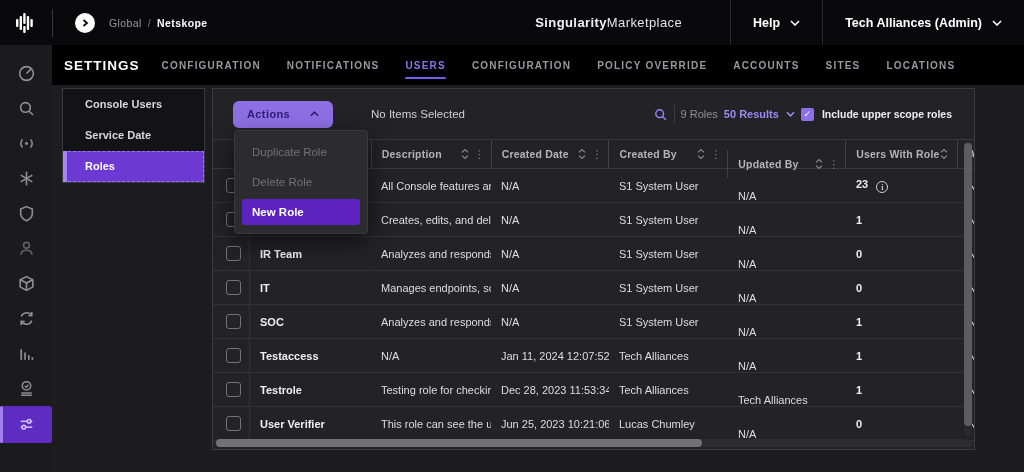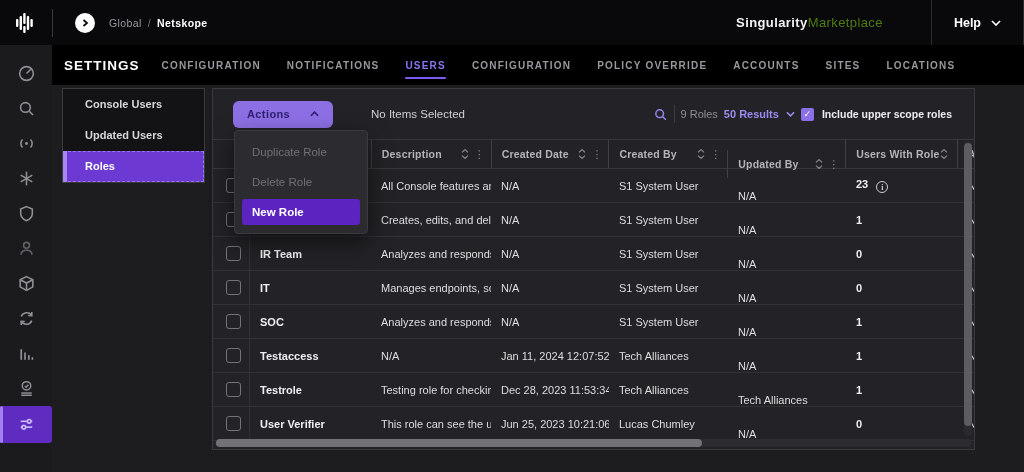--- a/index.html
+++ b/index.html
@@ -16,21 +16,21 @@
   .tb-div-full { width:1px; height:45px; background:#2b2b2f; }
   .circle-btn { width:20px; height:20px; border-radius:50%; background:#fff; color:#0a0a0a;
                 display:flex; align-items:center; justify-content:center; margin-left:22px; cursor:pointer; }
   .breadcrumb { display:flex; gap:6px; margin-left:14px; font-size:10.5px; letter-spacing:.4px; }
   .bc-scope { color:#9a9aa0; }
   .bc-sep { color:#77777d; }
   .bc-site { color:#fff; font-weight:700; }
   .tb-right { margin-left:auto; display:flex; align-items:center; height:45px; }
   .brand { font-size:13px; letter-spacing:.4px; margin-right:48px; }
   .brand b { color:#f2f2f4; font-weight:700; }
-  .brand span { color:#4d7c0f; font-weight:400; }
+  .brand span { color:#e5e5e5; font-weight:400; }
   .tb-item { display:flex; align-items:center; gap:10px; padding:0 22px; height:45px; cursor:pointer;
              font-size:12.5px; font-weight:700; color:#fff; }
   
   .rail { position:absolute; left:0; top:45px; width:52px; height:427px; background:#1b1b1e;
           display:flex; flex-direction:column; align-items:center; padding-top:11px; z-index:10; }
   .rail-ic { width:52px; height:35px; display:flex; align-items:center; justify-content:center; cursor:pointer; }
   .rail-ic svg { stroke:#8f8f95; }
   .rail-ic.dim svg { stroke:#606066; }
   .rail-ic.active { background:#5e2cc0; height:37px; border-radius:3px; position:relative; }
   .rail-ic.active svg { stroke:#cdbcff; }
@@ -135,20 +135,26 @@
     <div class="tb-right">
       <div class="brand"><b>Singularity</b><span>Marketplace</span></div>
       <div class="tb-div-full"></div>
       <div class="tb-item">
         <span>Help</span>
         <svg width="10" height="6" viewBox="0 0 10 6" fill="none" stroke="#fff" stroke-width="1.6">
             <polyline points="1,1 5,5 9,1"></polyline>
           </svg>
       </div>
       <div class="tb-div-full"></div>
+      <div class="tb-item">
+        <span>Tech Alliances (Admin)</span>
+        <svg width="10" height="6" viewBox="0 0 10 6" fill="none" stroke="#fff" stroke-width="1.6">
+            <polyline points="1,1 5,5 9,1"></polyline>
+          </svg>
+      </div>
     </div>
   </div>
 
   <div class="rail">
     <div class="rail-ic">
       <svg width="19" height="19" viewBox="0 0 18 18" fill="none" stroke-width="1.5">
           <circle cx="9" cy="9" r="6.5"></circle>
           <line x1="9" y1="9" x2="14" y2="4"></line>
         </svg>
     </div>
@@ -231,21 +237,21 @@
     <span class="tab active">USERS</span>
     <span class="tab">CONFIGURATION</span>
     <span class="tab">POLICY OVERRIDE</span>
     <span class="tab">ACCOUNTS</span>
     <span class="tab">SITES</span>
     <span class="tab">LOCATIONS</span>
   </div>
 
   <div class="subnav">
     <div class="sn-item">Console Users</div>
-    <div class="sn-item">Updated Users</div>
+    <div class="sn-item">Service Date</div>
     <div class="sn-item active">Roles</div>
   </div>
 
   <div class="panel">
 
     <div class="toolbar">
       <button class="actions-btn">
         <span>Actions</span>
         <svg width="9" height="6" viewBox="0 0 10 6" fill="none" stroke="#2f2070" stroke-width="1.8">
             <polyline points="1,5 5,1 9,5"></polyline>

